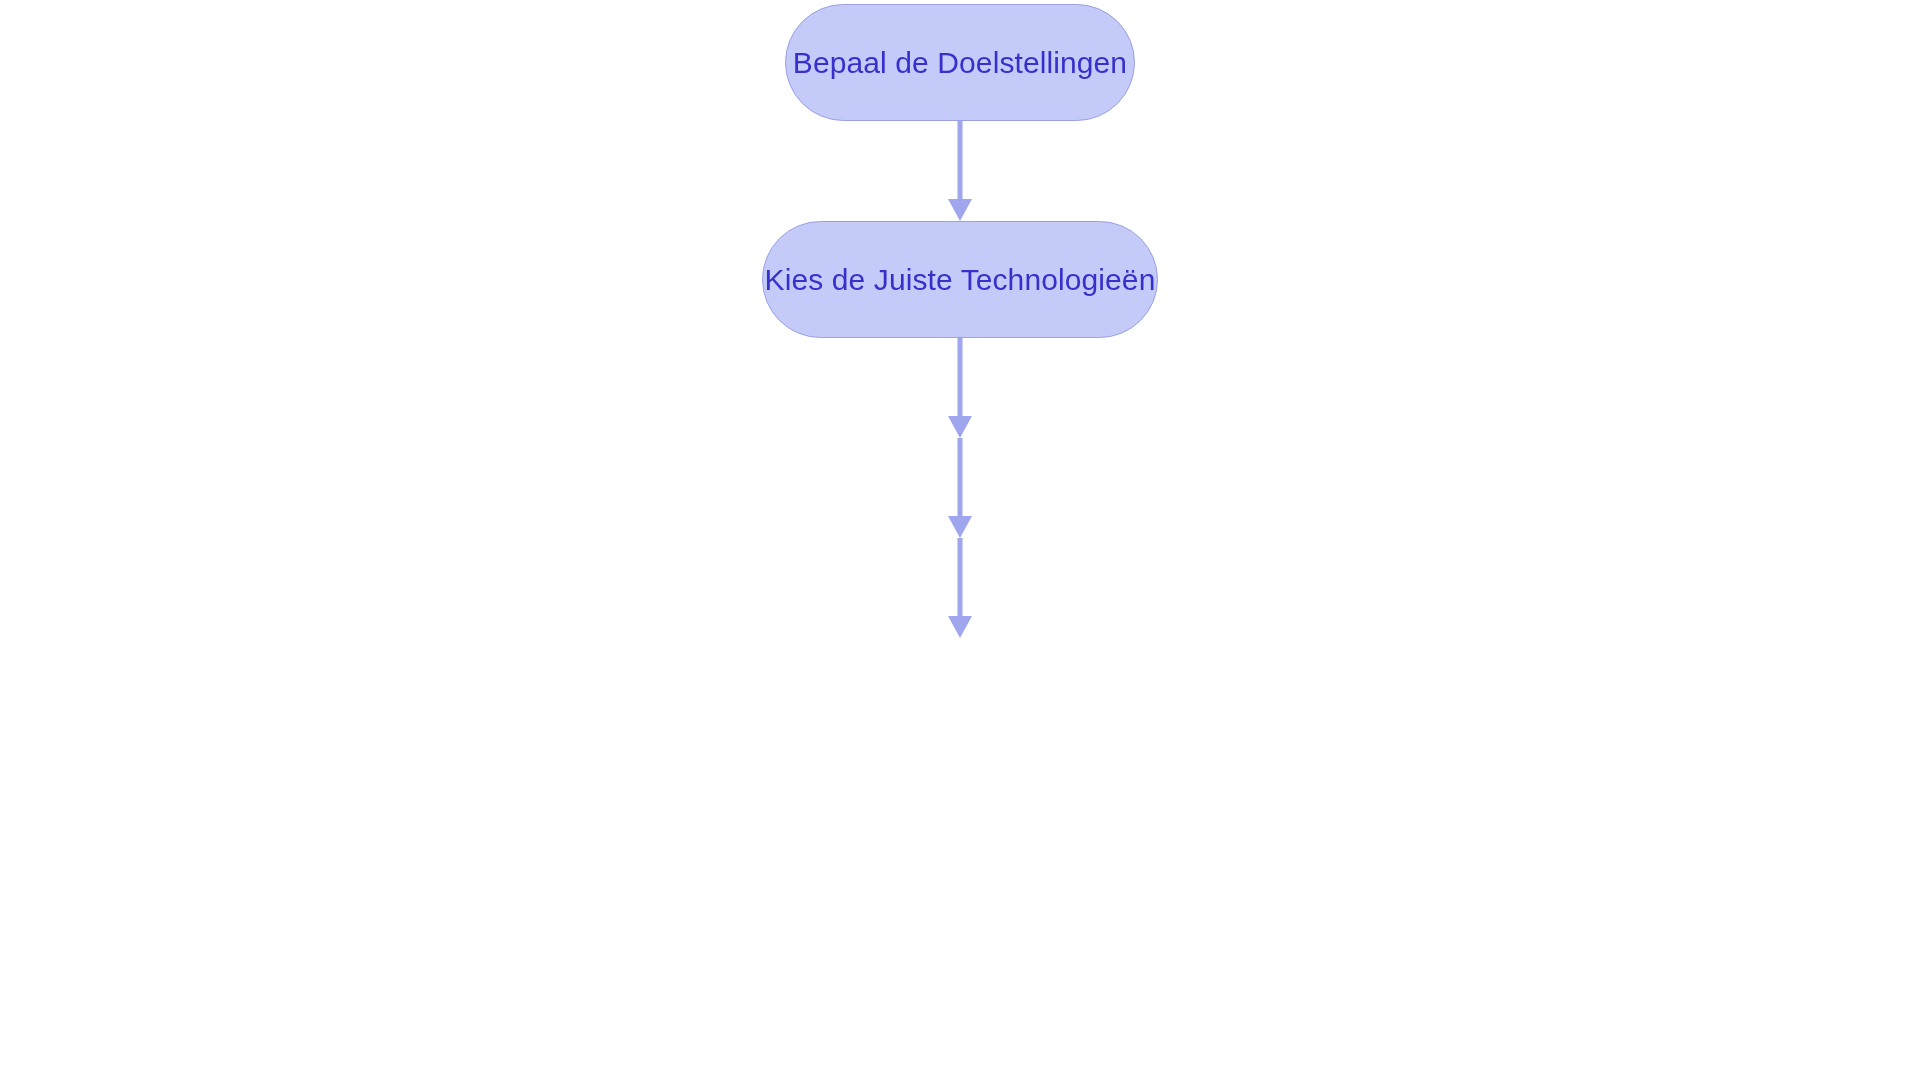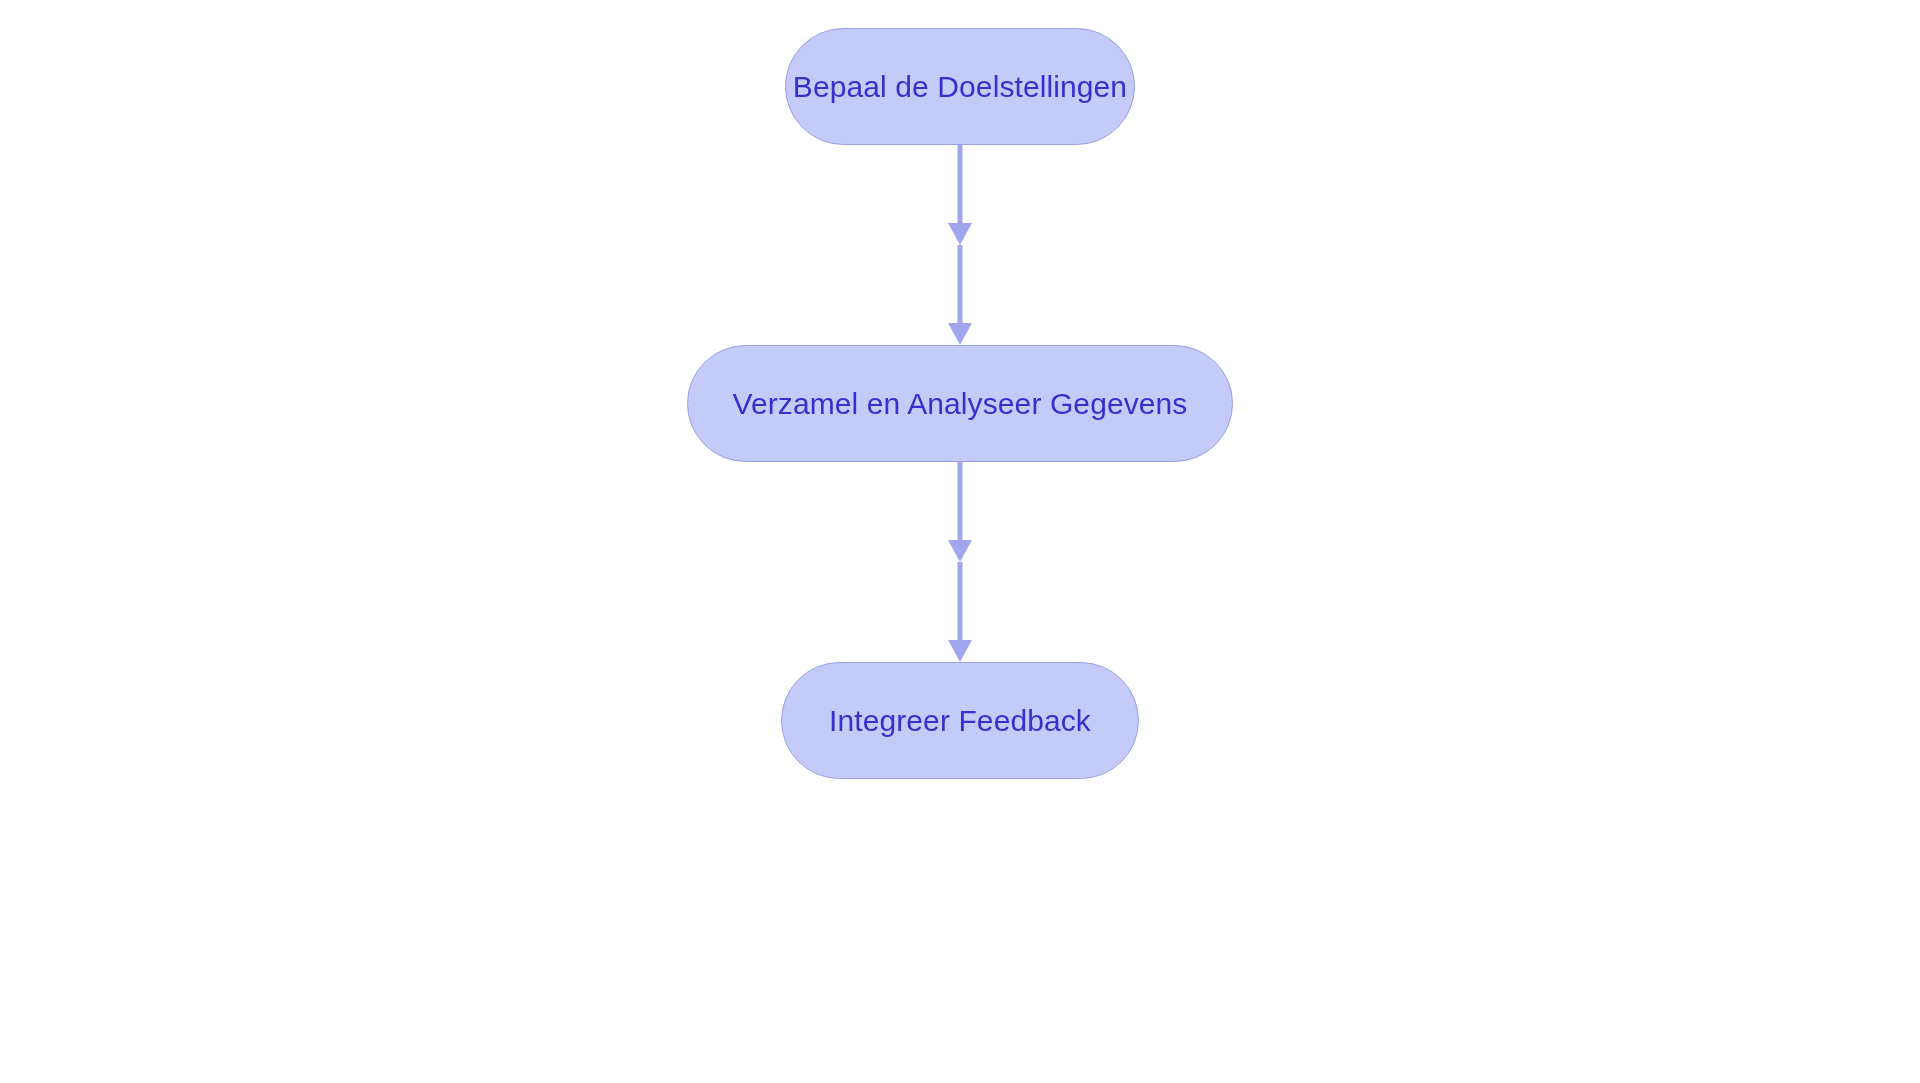--- a/index.html
+++ b/index.html
@@ -24,21 +24,21 @@
   .flow-column {
     position: absolute;
     left: 0;
     top: 0;
     width: 1920px;
     height: 1083px;
     display: flex;
     flex-direction: column;
     align-items: center;
     justify-content: flex-start;
-    padding-top: 28px;
+    padding-top: 4px;
     box-sizing: border-box;
   }
 
   .node {
     box-sizing: border-box;
     height: 117px;
     display: flex;
     align-items: center;
     justify-content: center;
     background: #c5cbf8;
@@ -102,39 +102,36 @@
 
     <div class="node w-n0">
       <span class="node-label">Bepaal de Doelstellingen</span>
     </div>
 
     <div class="connector">
       <div class="stem"></div>
       <div class="head"></div>
     </div>
 
-
-    <div class="connector">
-      <div class="stem"></div>
-      <div class="head"></div>
-    </div>
-
-    <div class="node w-n2">
-      <span class="node-label">Verzamel en Analyseer Gegevens</span>
+    <div class="node w-n1">
+      <span class="node-label">Kies de Juiste Technologieën</span>
     </div>
 
     <div class="connector">
       <div class="stem"></div>
       <div class="head"></div>
     </div>
 
 
     <div class="connector">
       <div class="stem"></div>
       <div class="head"></div>
     </div>
 
-    <div class="node w-n4">
-      <span class="node-label">Integreer Feedback</span>
+
+    <div class="connector">
+      <div class="stem"></div>
+      <div class="head"></div>
     </div>
+
 
   </div>
 </div>
 
 </body></html>

